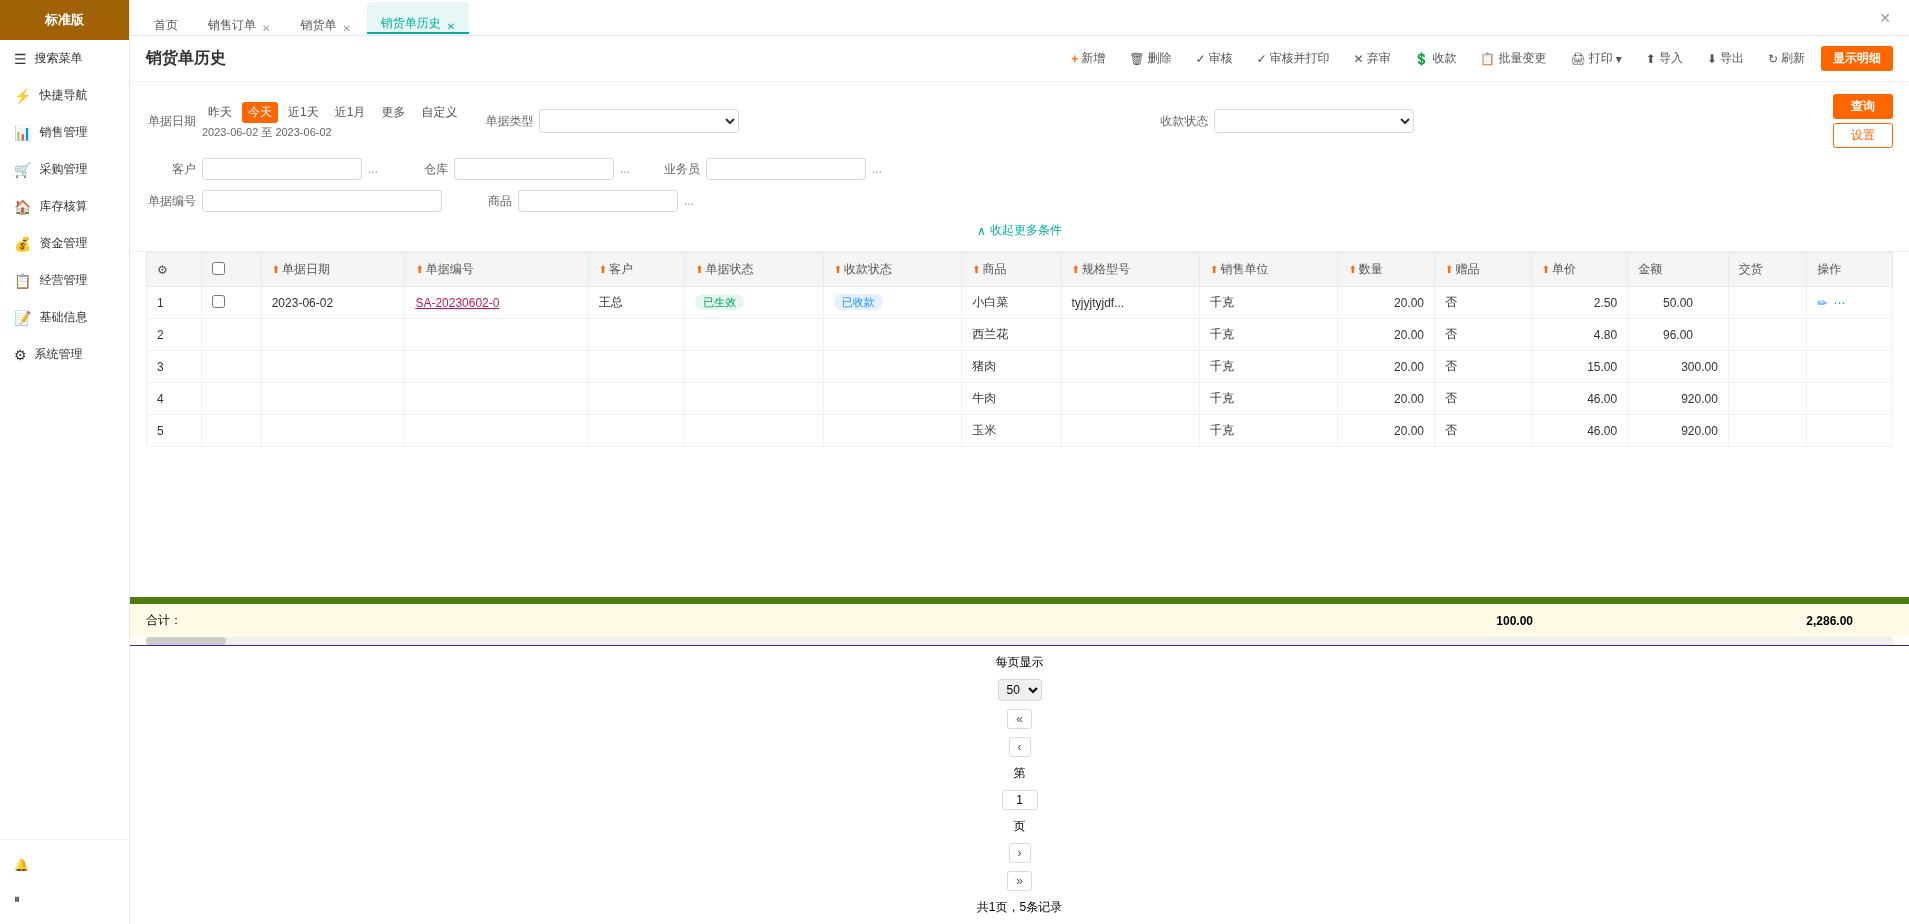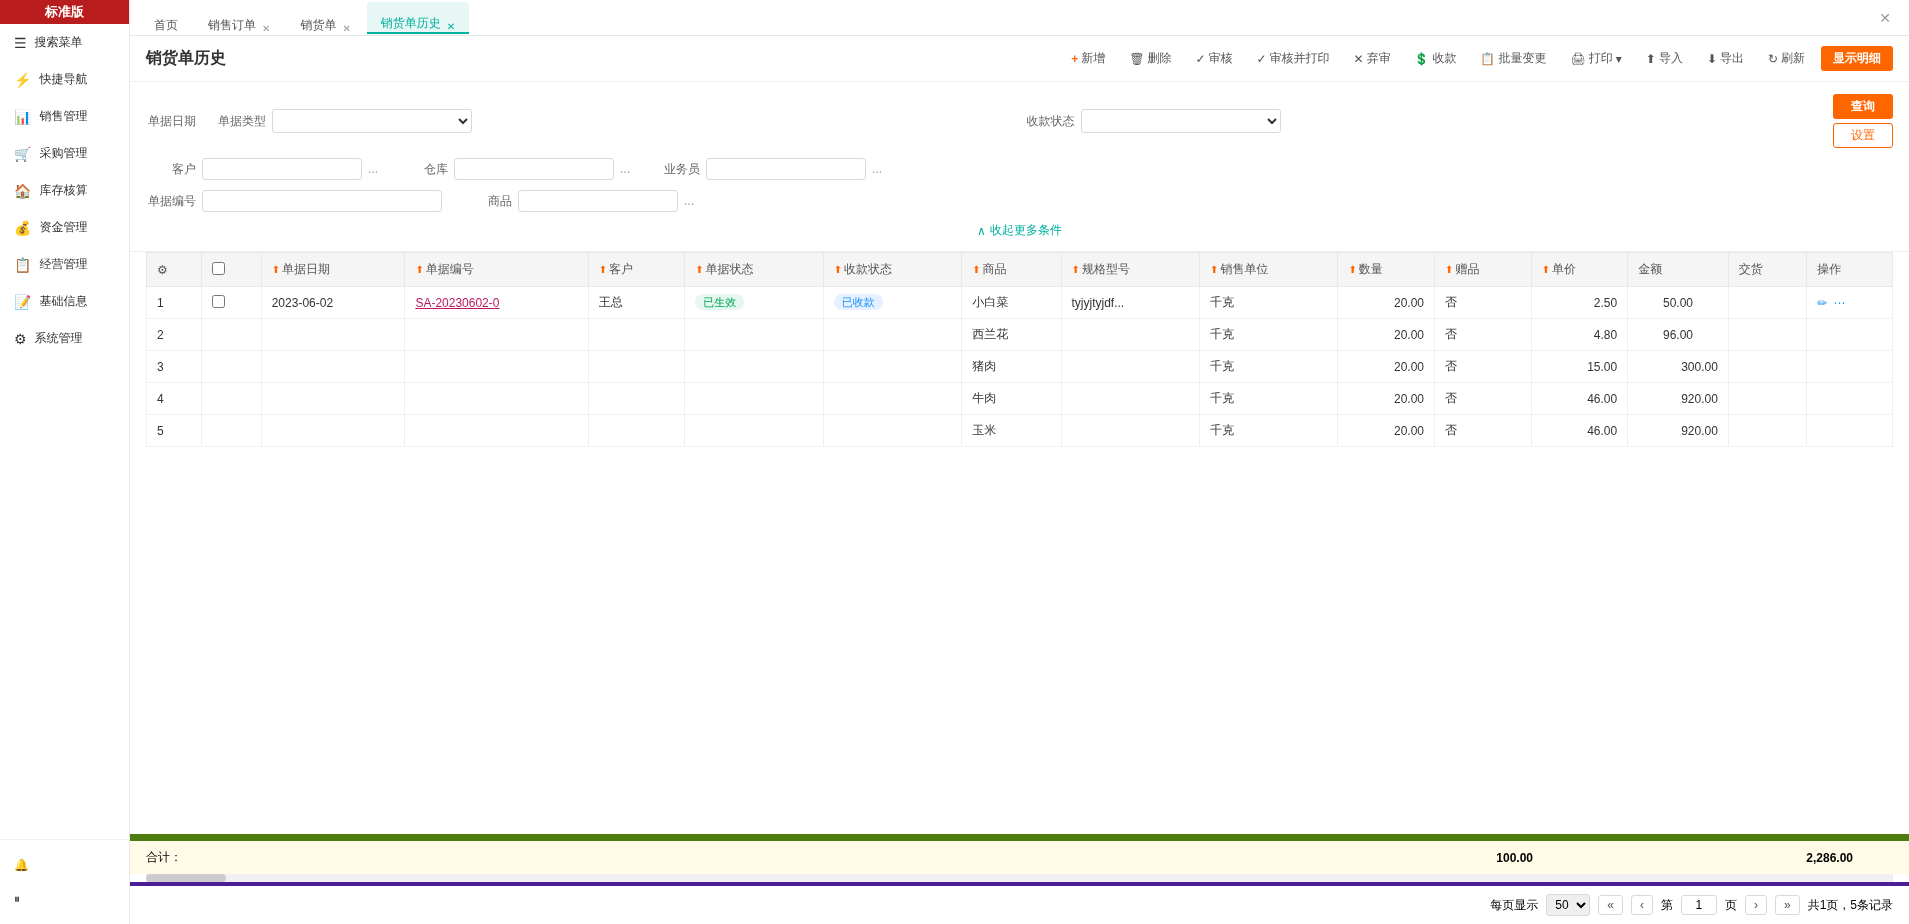--- a/index.html
+++ b/index.html
@@ -8,22 +8,22 @@
     
     .sidebar {
       width: 130px;
       background: #fff;
       display: flex;
       flex-direction: column;
       border-right: 1px solid #e8e8e8;
       flex-shrink: 0;
     }
     .sidebar-logo {
-      height: 24px;
-      background: #b91c1c;
+      height: 40px;
+      background: #a16207;
       display: flex;
       align-items: center;
       justify-content: center;
       color: #fff;
       font-size: 13px;
       font-weight: bold;
     }
     .sidebar-item {
       display: flex;
       align-items: center;
@@ -245,22 +245,23 @@
       align-items: center;
       gap: 40px;
     }
 
     .pagination-bar {
       display: flex;
       align-items: center;
       justify-content: flex-end;
       padding: 8px 16px;
       gap: 8px;
-      border-top: 4px solid #4c1d95;
-      background: #fff;
+      border-top: 1px solid #4c1d95;
+      background: #fff;
+      flex-direction: column;
     }
     .page-btn {
       padding: 2px 8px;
       border: 1px solid #d9d9d9;
       border-radius: 3px;
       cursor: pointer;
       background: #fff;
       color: #555;
     }
     .page-input {
@@ -407,20 +408,31 @@
         </button>
         <button class="btn-primary">显示明细</button>
       </div>
     </div>
 
     <div class="filter-area">
       <div class="filter-row">
 
         <div class="filter-item">
           <span class="filter-label">单据日期</span>
+          <div style="display:flex;flex-direction:column;">
+            <div style="display:flex;gap:4px;align-items:center;">
+              <button class="date-btn">昨天</button>
+              <button class="date-btn active" style="background:#ff6600;color:#fff;border-radius:3px;padding:2px 6px;border:none;cursor:pointer;">今天</button>
+              <button class="date-btn">近1天</button>
+              <button class="date-btn">近1月</button>
+              <button class="date-btn">更多</button>
+              <button class="date-btn">自定义</button>
+            </div>
+            <div class="date-range">2023-06-02 至 2023-06-02</div>
+          </div>
         </div>
 
         <div class="filter-item" style="flex:1;">
           <span class="filter-label">单据类型</span>
           <select class="select-input" style="flex:1;max-width:200px;">
             <option></option>
           </select>
         </div>
 
         <div class="filter-item" style="flex:1;">

